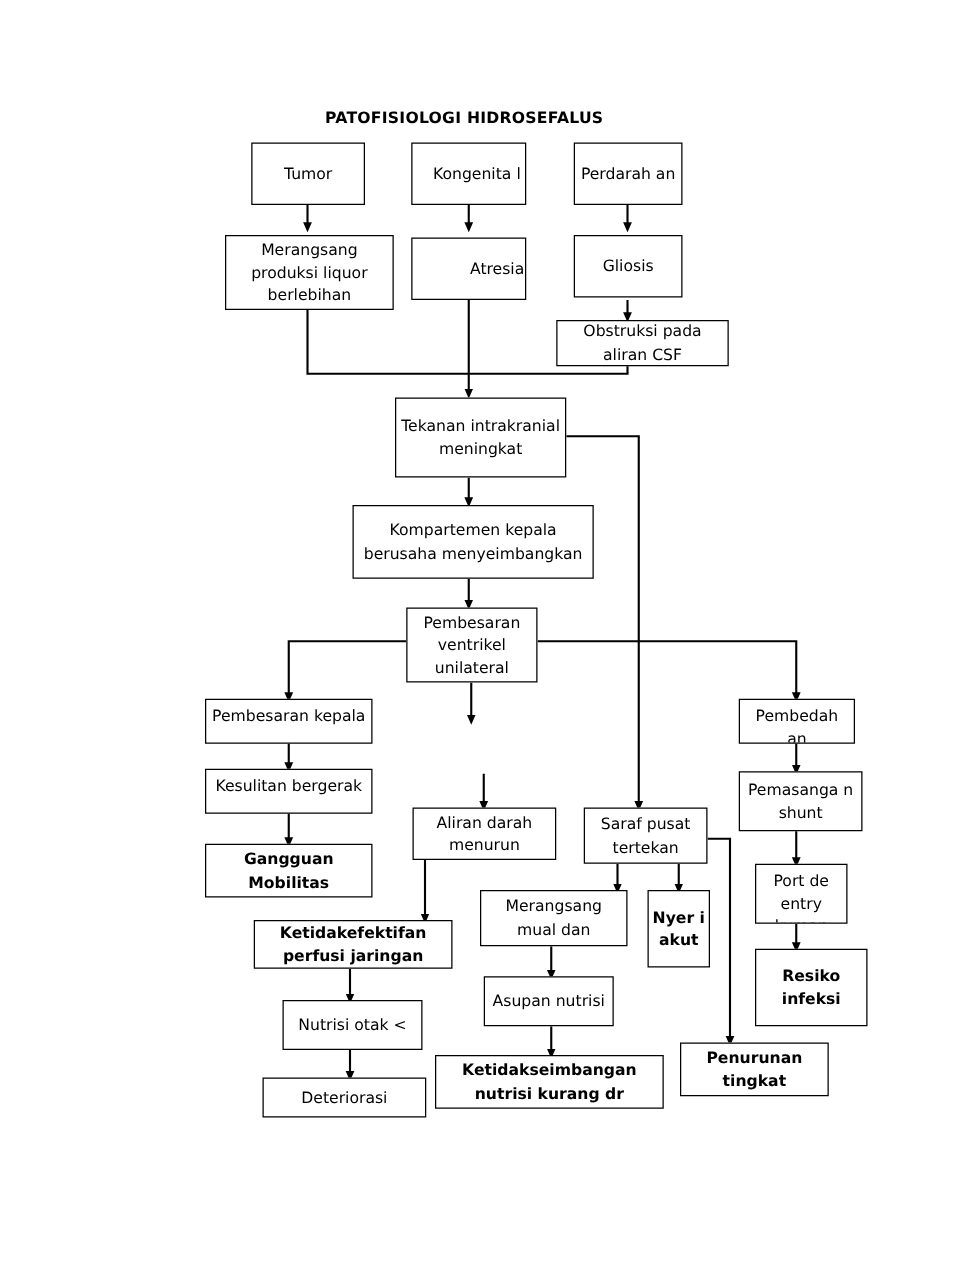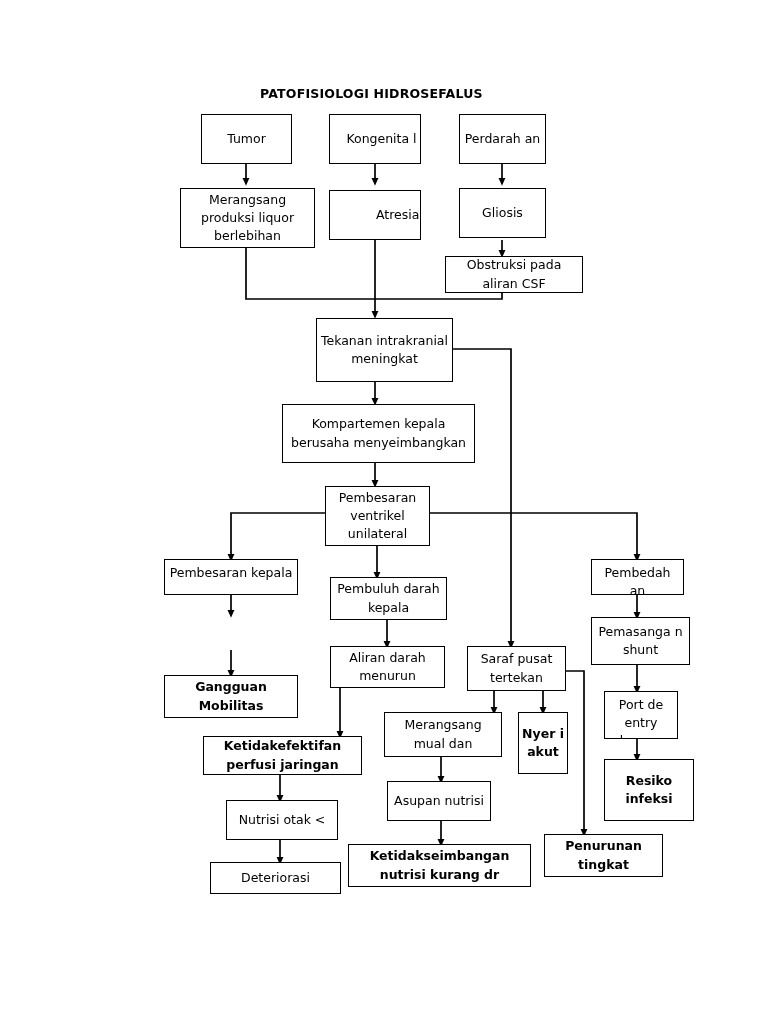--- a/index.html
+++ b/index.html
@@ -180,28 +180,28 @@
   </div>
 
   <div class="node" style="left:325px;top:486px;width:105px;height:60px;">
     <span class="txt">Pembesaran ventrikel unilateral</span>
   </div>
 
   <div class="node clip" style="left:164px;top:559px;width:134px;height:36px;">
     <span class="txt">Pembesaran kepala</span>
   </div>
 
-  <div class="node" style="left:330px;top:577px;width:117px;height:43px;">
-    <span class="txt">Pembuluh darah kepala</span>
-  </div>
 
   <div class="node clip" style="left:591px;top:559px;width:93px;height:36px;">
     <span class="txt">Pembedah an</span>
   </div>
 
+  <div class="node clip" style="left:164px;top:615px;width:134px;height:36px;">
+    <span class="txt">Kesulitan bergerak</span>
+  </div>
 
   <div class="node" style="left:330px;top:646px;width:115px;height:42px;">
     <span class="txt">Aliran darah menurun</span>
   </div>
 
   <div class="node" style="left:467px;top:646px;width:99px;height:45px;">
     <span class="txt">Saraf pusat tertekan</span>
   </div>
 
   <div class="node" style="left:591px;top:617px;width:99px;height:48px;">

